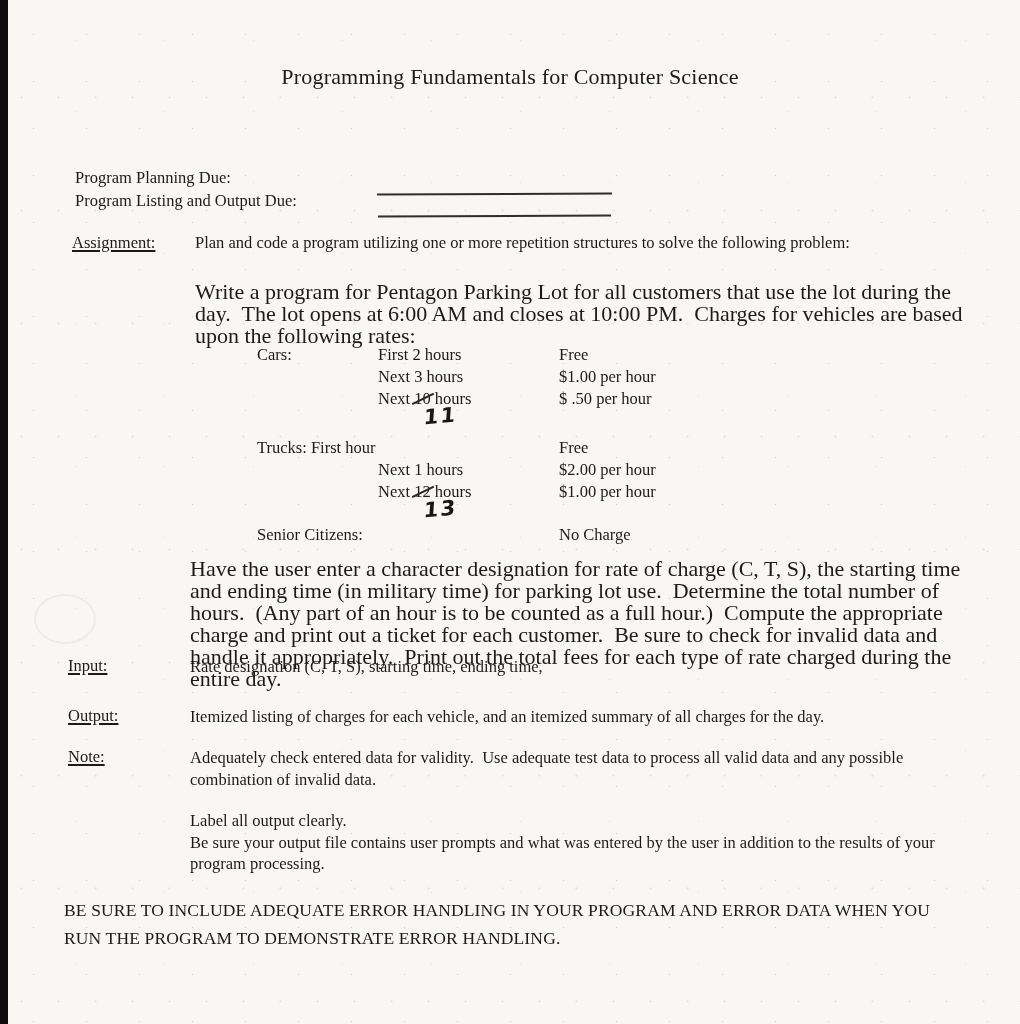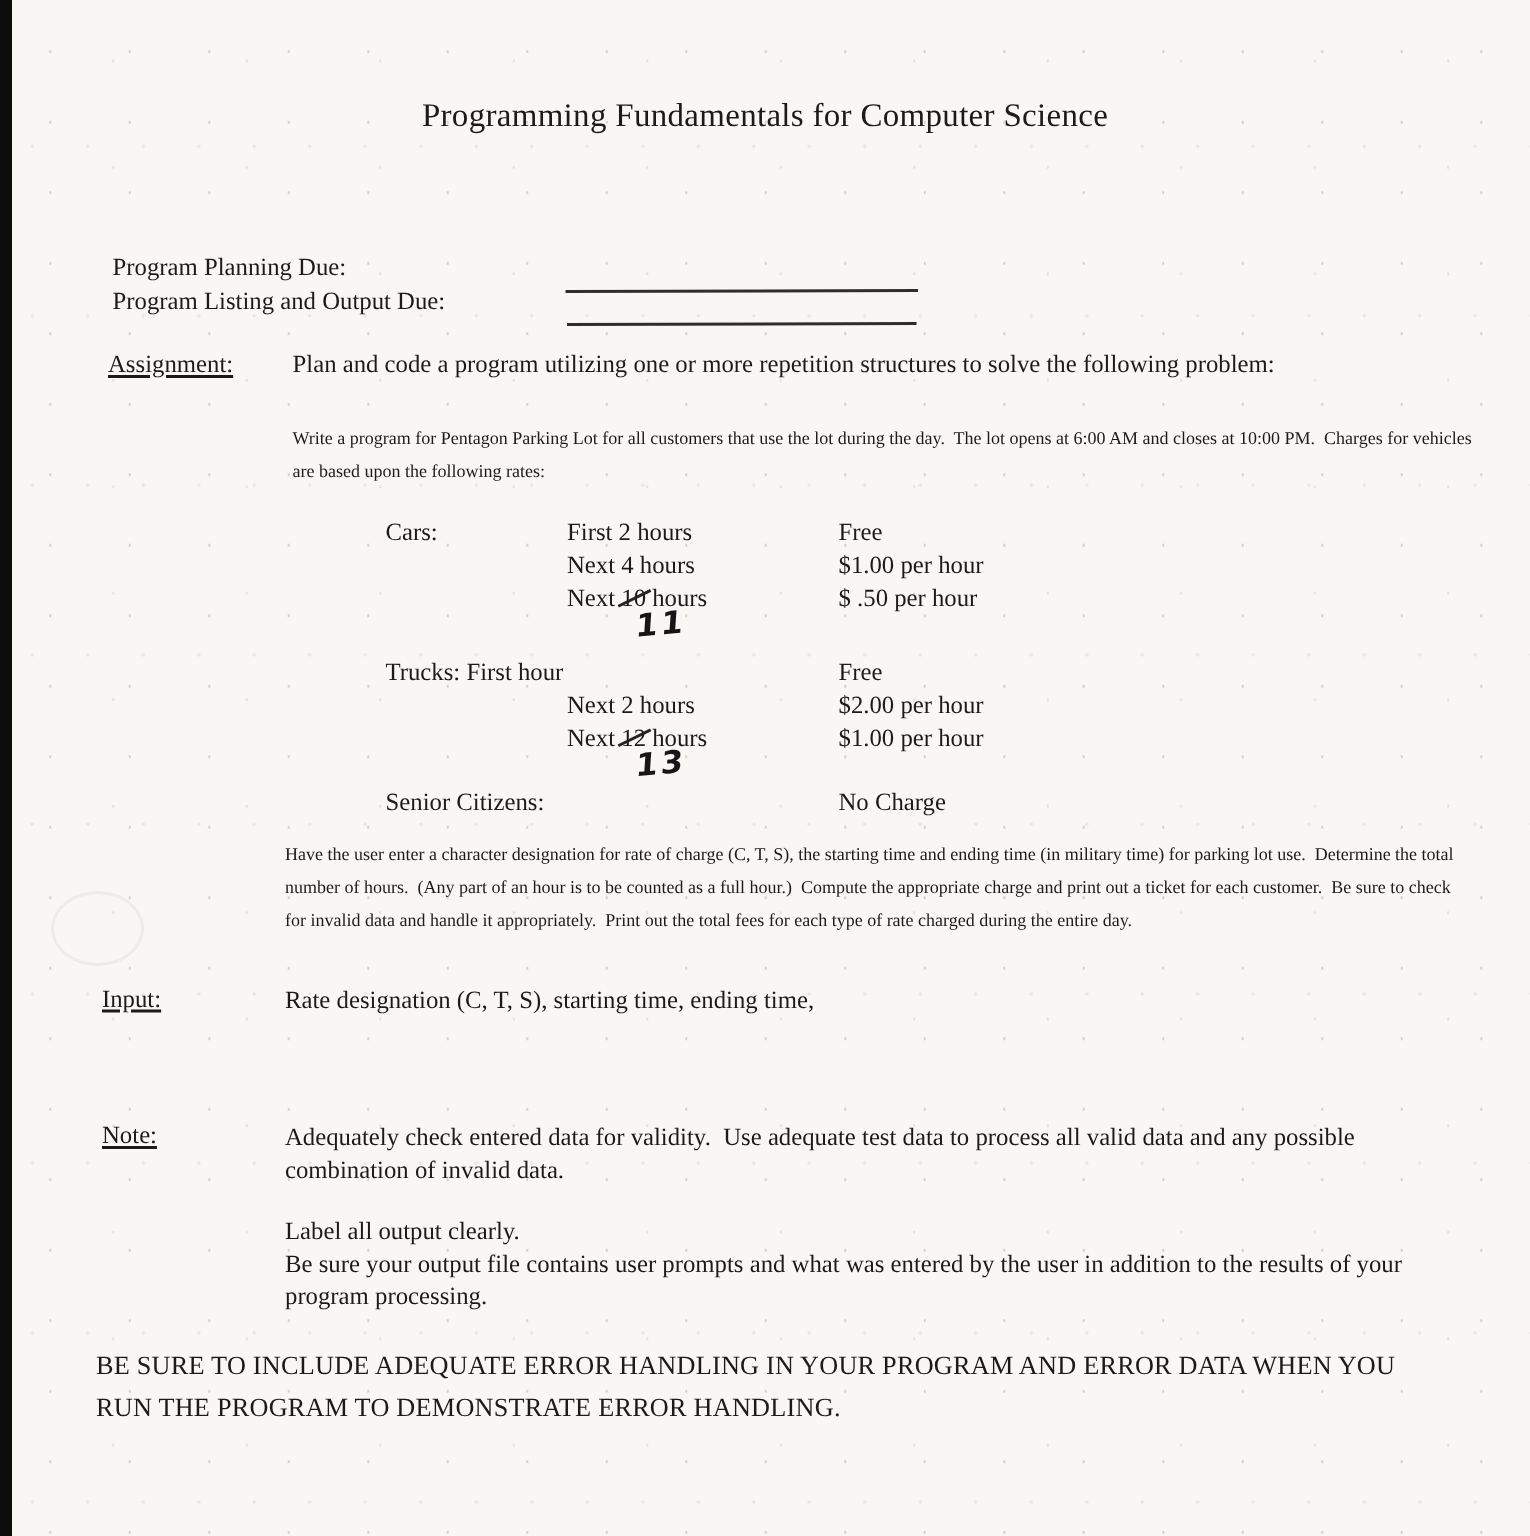--- a/index.html
+++ b/index.html
@@ -47,21 +47,21 @@
   }
   .row-objectives { top:128px; left:75px; font-size:16.5px; }
   .row-objectives .lbl { width:120px; }
   .due-label1 { top:168px; left:75px; font-size:16.5px; }
   .due-label2 { top:191px; left:75px; font-size:16.5px; }
   .fill-line { border-bottom:2px solid #2e2e2e; }
   .fill-line1 { left:377px; top:177px; width:235px; height:16px; transform:rotate(-0.2deg); }
   .fill-line2 { left:378px; top:200px; width:233px; height:15px; transform:rotate(-0.2deg); }
   .row-assignment { top:233px; left:72px; font-size:16.5px; width:900px; }
   .row-assignment .lbl { width:123px; }
-  .para { font-size:12px; line-height:22px; white-space:pre-wrap; }
+  .para { font-size:22px; line-height:22px; white-space:pre-wrap; }
   .problem-para { top:281px; left:195px; width:790px; }
   .rates { top:344px; left:257px; font-size:16.5px; width:560px; }
   .rate-row { display:flex; line-height:22px; }
   .rate-row .cat { flex:0 0 121px; white-space:nowrap; overflow:visible; }
   .rate-row .dur { flex:0 0 181px; white-space:pre; position:relative; }
   .rate-row .rate { flex:1 1 auto; white-space:nowrap; }
   .gap-after-lg { margin-bottom:27px; }
   .gap-after-md { margin-bottom:21px; }
   .crossed { position:relative; display:inline-block; }
   .crossed::after {
@@ -116,36 +116,36 @@
   <div class="abs para problem-para">Write a program for Pentagon Parking Lot for all customers that use the lot during the day.  The lot opens at 6:00 AM and closes at 10:00 PM.  Charges for vehicles are based upon the following rates:</div>
 
   <div class="abs rates">
     <div class="rate-row">
       <span class="cat">Cars:</span>
       <span class="dur">First 2 hours</span>
       <span class="rate">Free</span>
     </div>
     <div class="rate-row">
       <span class="cat"></span>
-      <span class="dur">Next 4 hours</span>
+      <span class="dur">Next 3 hours</span>
       <span class="rate">$1.00 per hour</span>
     </div>
     <div class="rate-row gap-after-lg">
       <span class="cat"></span>
       <span class="dur"><span>Next </span><span class="crossed">10</span><span> hours</span><span class="hand">11</span></span>
       <span class="rate">$ .50 per hour</span>
     </div>
     <div class="rate-row">
       <span class="cat">Trucks: First hour</span>
       <span class="dur"></span>
       <span class="rate">Free</span>
     </div>
     <div class="rate-row">
       <span class="cat"></span>
-      <span class="dur">Next 2 hours</span>
+      <span class="dur">Next 1 hours</span>
       <span class="rate">$2.00 per hour</span>
     </div>
     <div class="rate-row gap-after-md">
       <span class="cat"></span>
       <span class="dur"><span>Next </span><span class="crossed">12</span><span> hours</span><span class="hand">13</span></span>
       <span class="rate">$1.00 per hour</span>
     </div>
     <div class="rate-row">
       <span class="cat">Senior Citizens:</span>
       <span class="dur"></span>
@@ -153,20 +153,24 @@
     </div>
   </div>
 
   <div class="abs para details-para">Have the user enter a character designation for rate of charge (C, T, S), the starting time and ending time (in military time) for parking lot use.  Determine the total number of hours.  (Any part of an hour is to be counted as a full hour.)  Compute the appropriate charge and print out a ticket for each customer.  Be sure to check for invalid data and handle it appropriately.  Print out the total fees for each type of rate charged during the entire day.</div>
 
   <div class="abs labelled-row row-input">
     <span class="lbl">Input:</span>
     <span class="io-text">Rate designation (C, T, S), starting time, ending time,</span>
   </div>
 
+  <div class="abs labelled-row row-output">
+    <span class="lbl">Output:</span>
+    <span class="io-text">Itemized listing of charges for each vehicle, and an itemized summary of all charges for the day.</span>
+  </div>
 
   <div class="abs labelled-row row-note">
     <span class="lbl">Note:</span>
     <span class="note-text">Adequately check entered data for validity.  Use adequate test data to process all valid data and any possible combination of invalid data.</span>
   </div>
 
   <div class="abs out-instructions">
     <div>Label all output clearly.</div>
     <div>Be sure your output file contains user prompts and what was entered by the user in addition to the results of your program processing.</div>
   </div>

